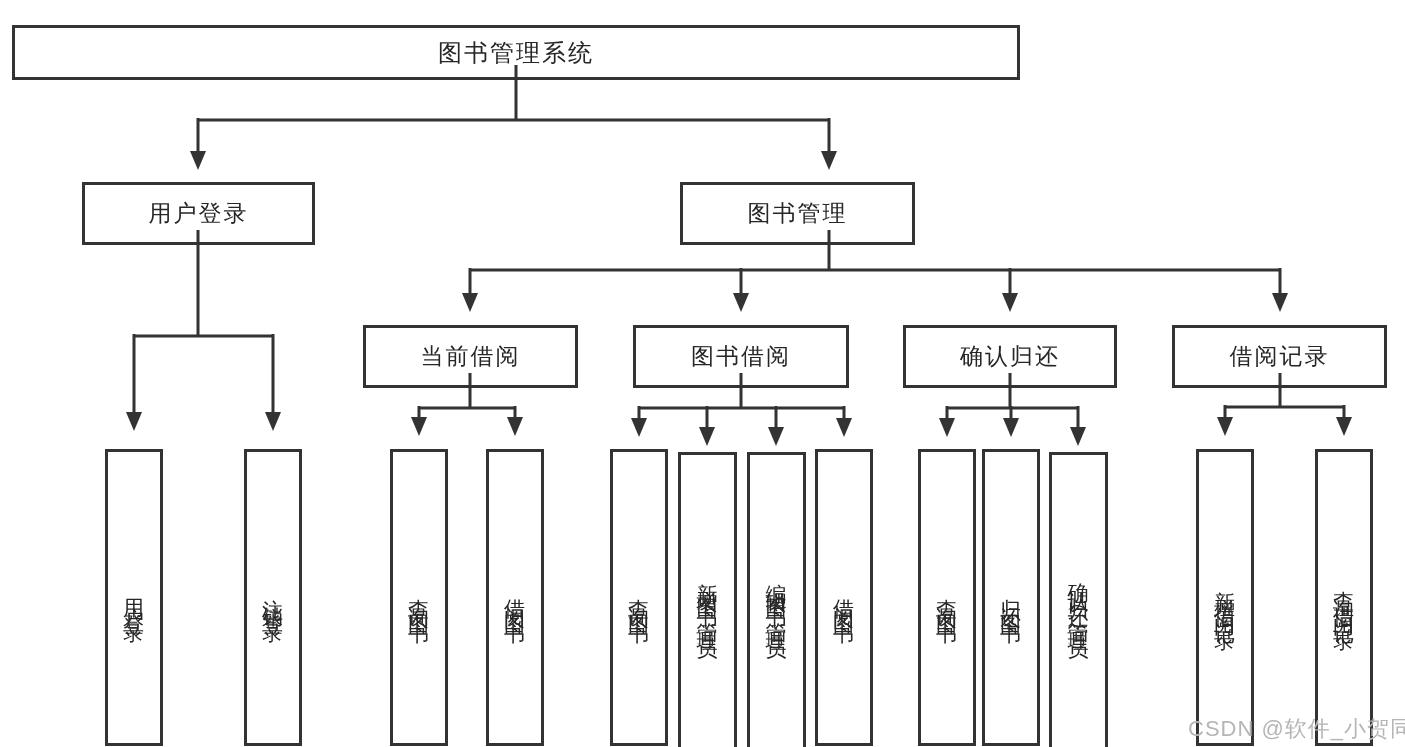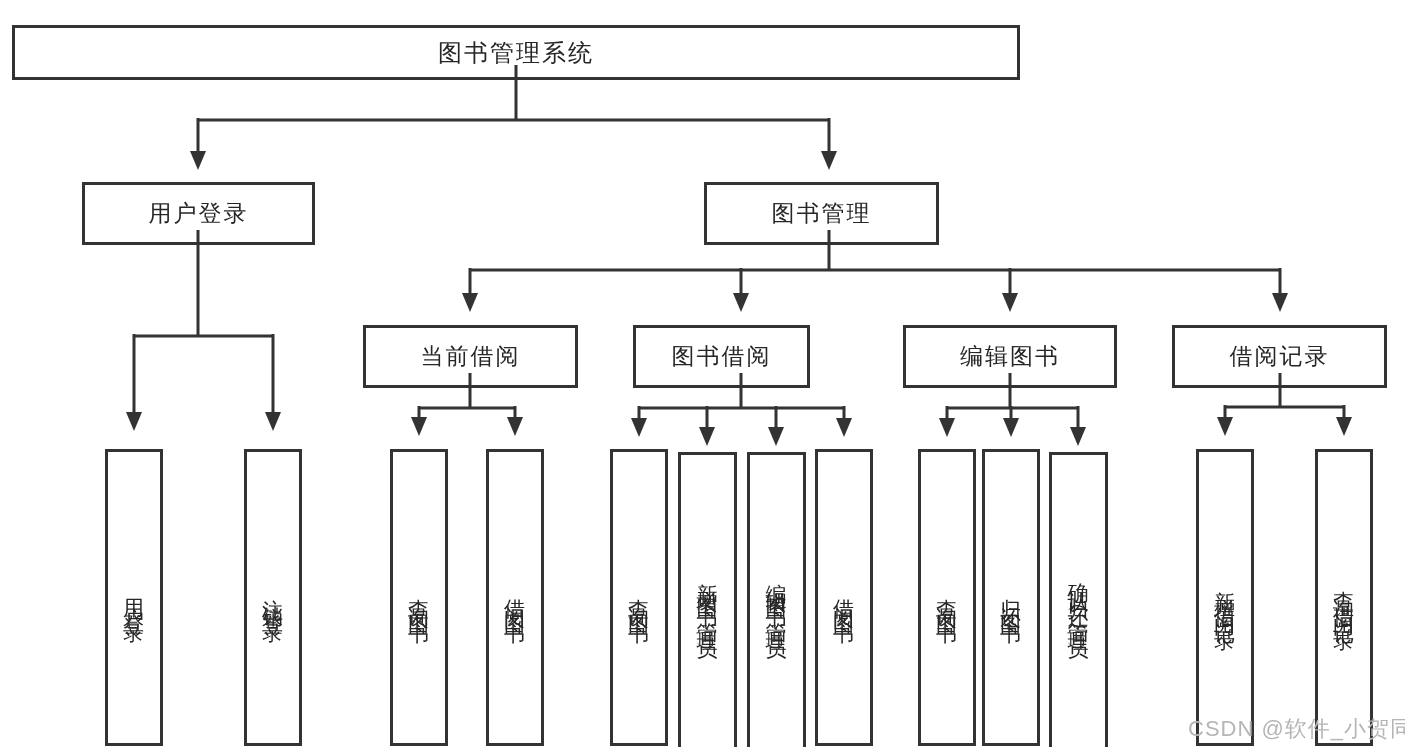--- a/index.html
+++ b/index.html
@@ -106,32 +106,32 @@
     </g>
   </svg>
 
   <div class="box hbox root" style="left:12px; top:13px; width:1008px; height:55px;">
     <span>图书管理系统</span>
   </div>
 
   <div class="box hbox" style="left:82px; top:170px; width:233px; height:63px;">
     <span>用户登录</span>
   </div>
-  <div class="box hbox" style="left:704px; top:170px; width:235px; height:63px;">
+  <div class="box hbox" style="left:680px; top:170px; width:235px; height:63px;">
     <span>图书管理</span>
   </div>
 
   <div class="box hbox" style="left:363px; top:313px; width:215px; height:63px;">
     <span>当前借阅</span>
   </div>
-  <div class="box hbox" style="left:633px; top:313px; width:177px; height:63px;">
+  <div class="box hbox" style="left:633px; top:313px; width:216px; height:63px;">
     <span>图书借阅</span>
   </div>
   <div class="box hbox" style="left:903px; top:313px; width:214px; height:63px;">
-    <span>编辑图书</span>
+    <span>确认归还</span>
   </div>
   <div class="box hbox" style="left:1172px; top:313px; width:215px; height:63px;">
     <span>借阅记录</span>
   </div>
 
   <div class="box vbox" style="left:105px; top:437px; width:58px; height:297px;">
     <span class="vtext">用户登录</span>
   </div>
   <div class="box vbox" style="left:244px; top:437px; width:58px; height:297px;">
     <span class="vtext">注销登录</span>

